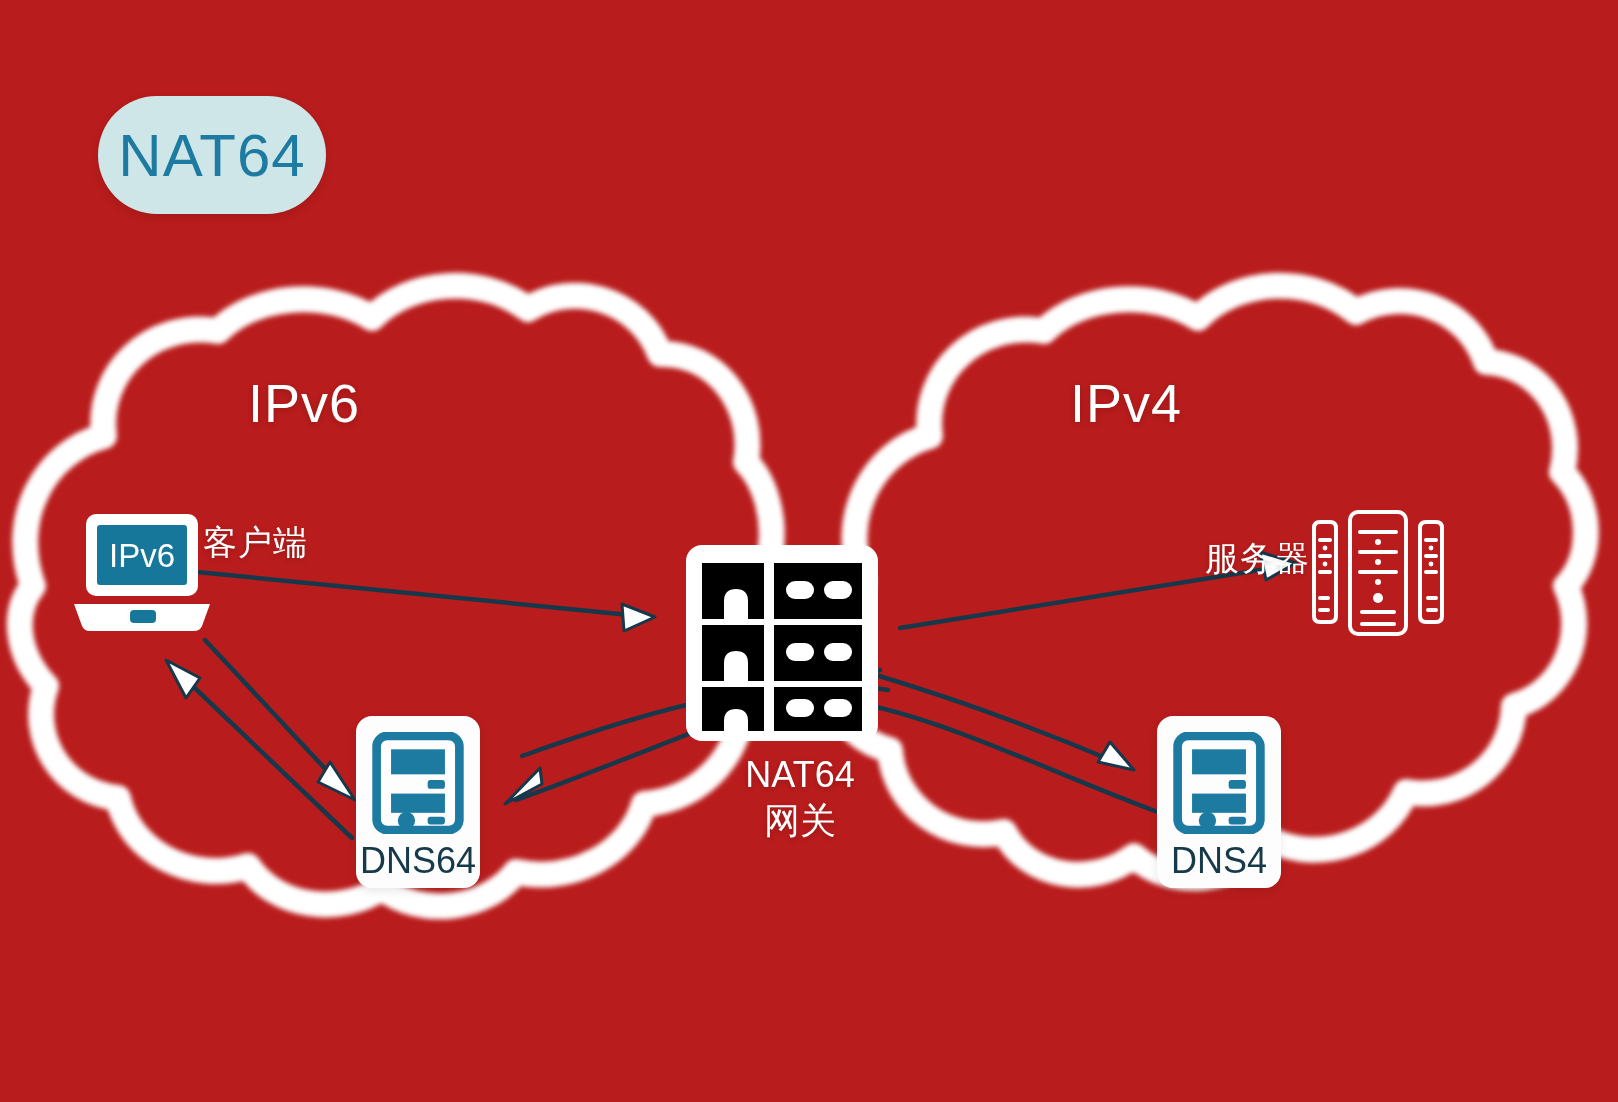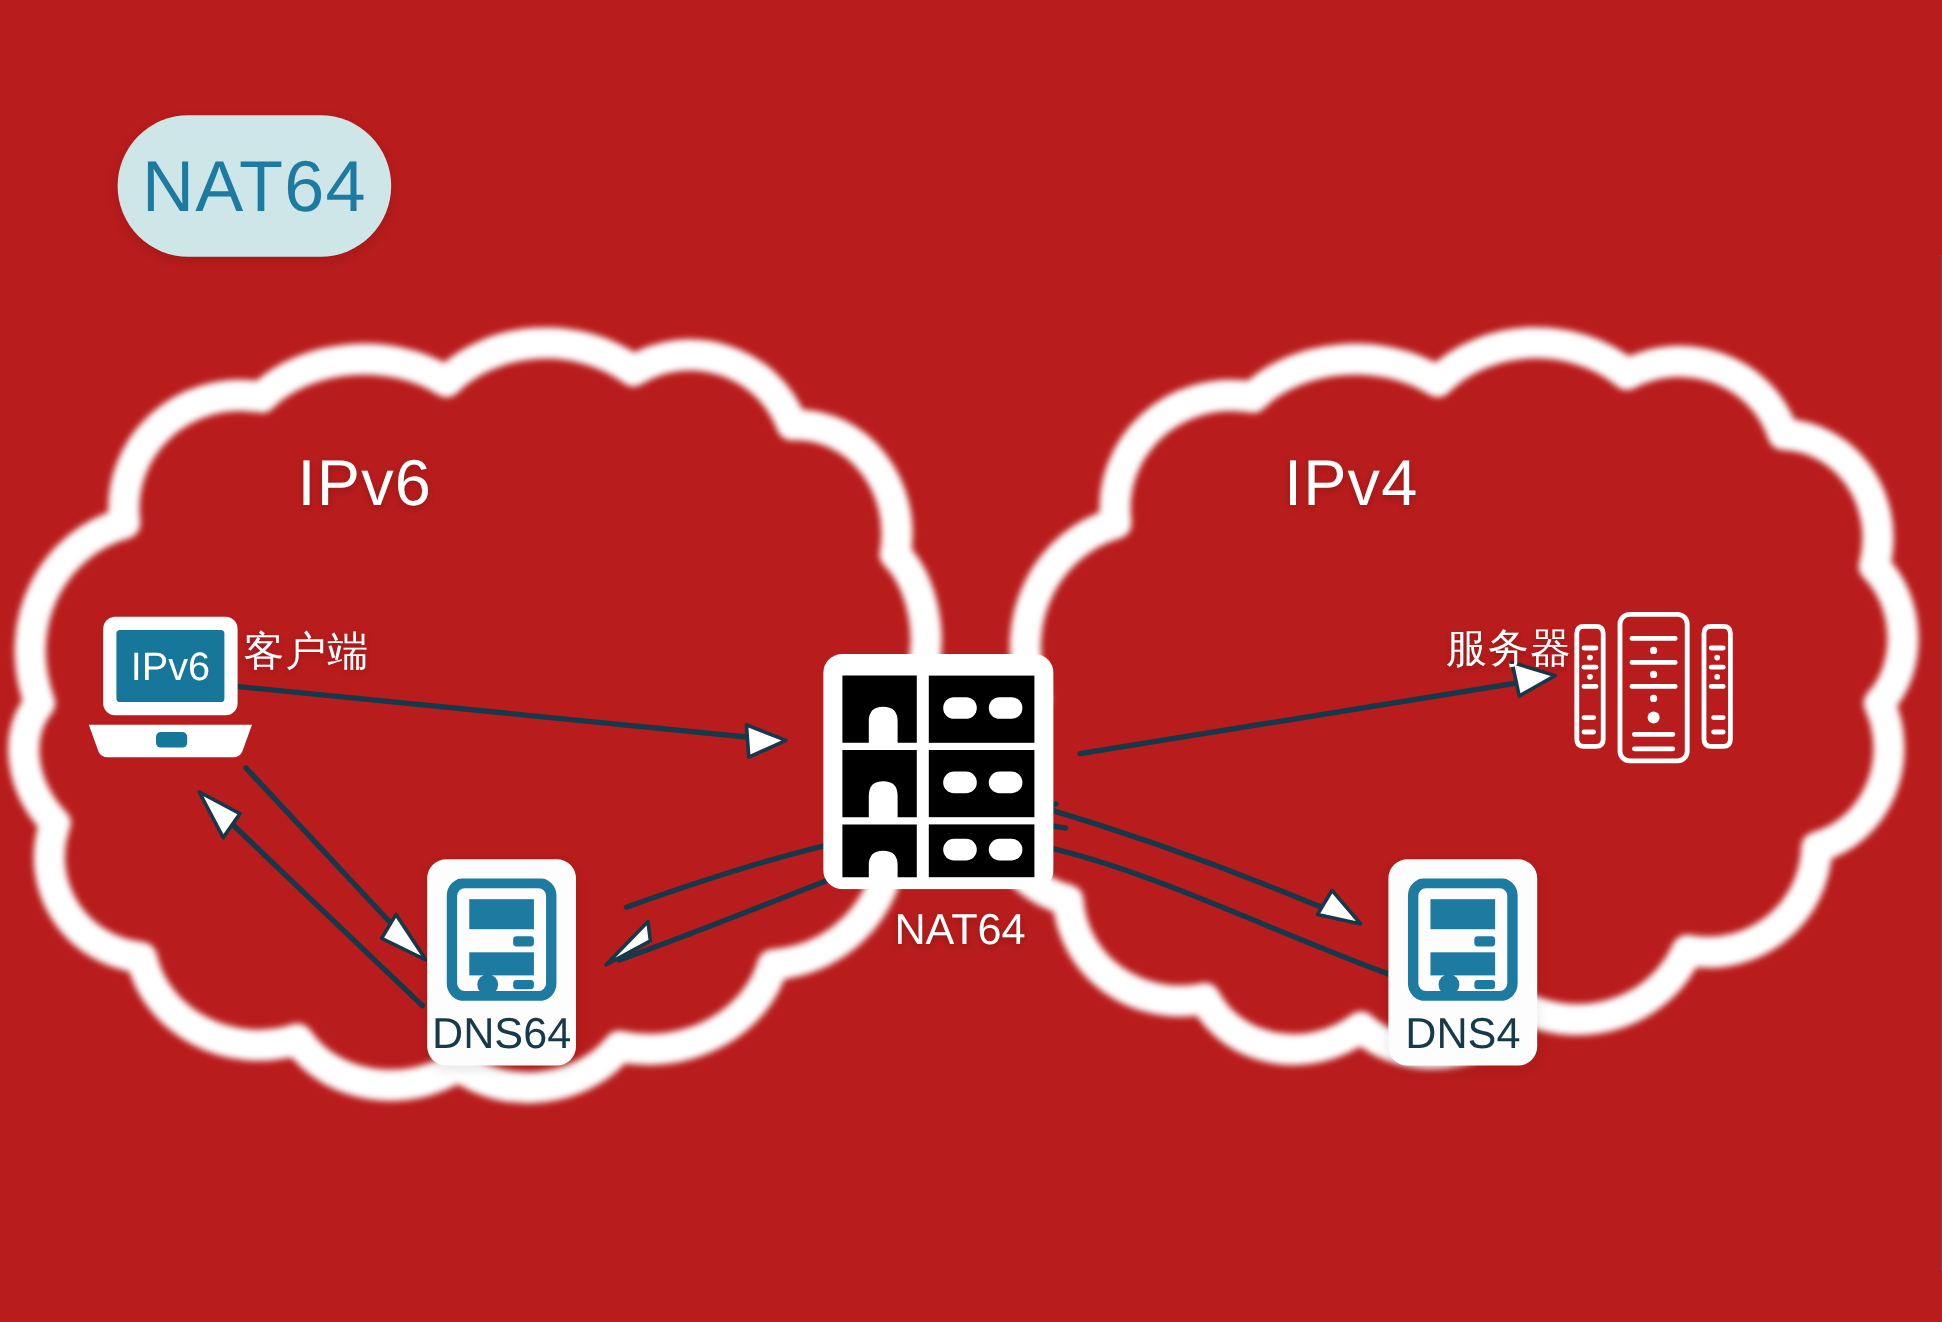--- a/index.html
+++ b/index.html
@@ -53,21 +53,21 @@
   #label-ipv4-cloud { left: 1070px; top: 372px; }
 
   .node-label {
     position: absolute;
     color: #ffffff;
     font-size: 34px;
     letter-spacing: 1px;
     text-shadow: 0 2px 5px rgba(0,0,0,0.2);
   }
   #label-client { left: 203px; top: 520px; text-align: center; }
-  #label-server { left: 1205px; top: 518px; }
+  #label-server { left: 1205px; top: 536px; }
 
   #label-gateway {
     position: absolute;
     left: 700px;
     top: 752px;
     width: 200px;
     text-align: center;
     color: #ffffff;
     font-size: 36px;
     line-height: 1.28;
@@ -233,20 +233,21 @@
       <g>
         <rect x="88" y="142" width="88" height="44" fill="#000000"></rect>
         <rect x="100" y="154" width="28" height="18" rx="9" fill="#ffffff"></rect>
         <rect x="138" y="154" width="28" height="18" rx="9" fill="#ffffff"></rect>
       </g>
     </g>
   </svg>
 
   <div id="label-gateway">
     <span class="gw-line">NAT64</span>
+    <span class="gw-line">网关</span>
   </div>
 
   <div class="dns-card" id="dns64-card">
     <svg class="tower-svg" width="96" height="106" viewBox="0 0 96 106">
       <rect x="5" y="4" width="86" height="98" rx="11" fill="none" stroke="#1d7ba1" stroke-width="9"></rect>
       <rect x="20" y="18" width="56" height="26" fill="#1d7ba1"></rect>
       <rect x="58" y="50" width="18" height="9" rx="3" fill="#1d7ba1"></rect>
       <rect x="20" y="64" width="56" height="20" fill="#1d7ba1"></rect>
       <circle cx="36" cy="92" r="9" fill="#1d7ba1"></circle>
       <rect x="58" y="88" width="18" height="8" rx="3" fill="#1d7ba1"></rect>

